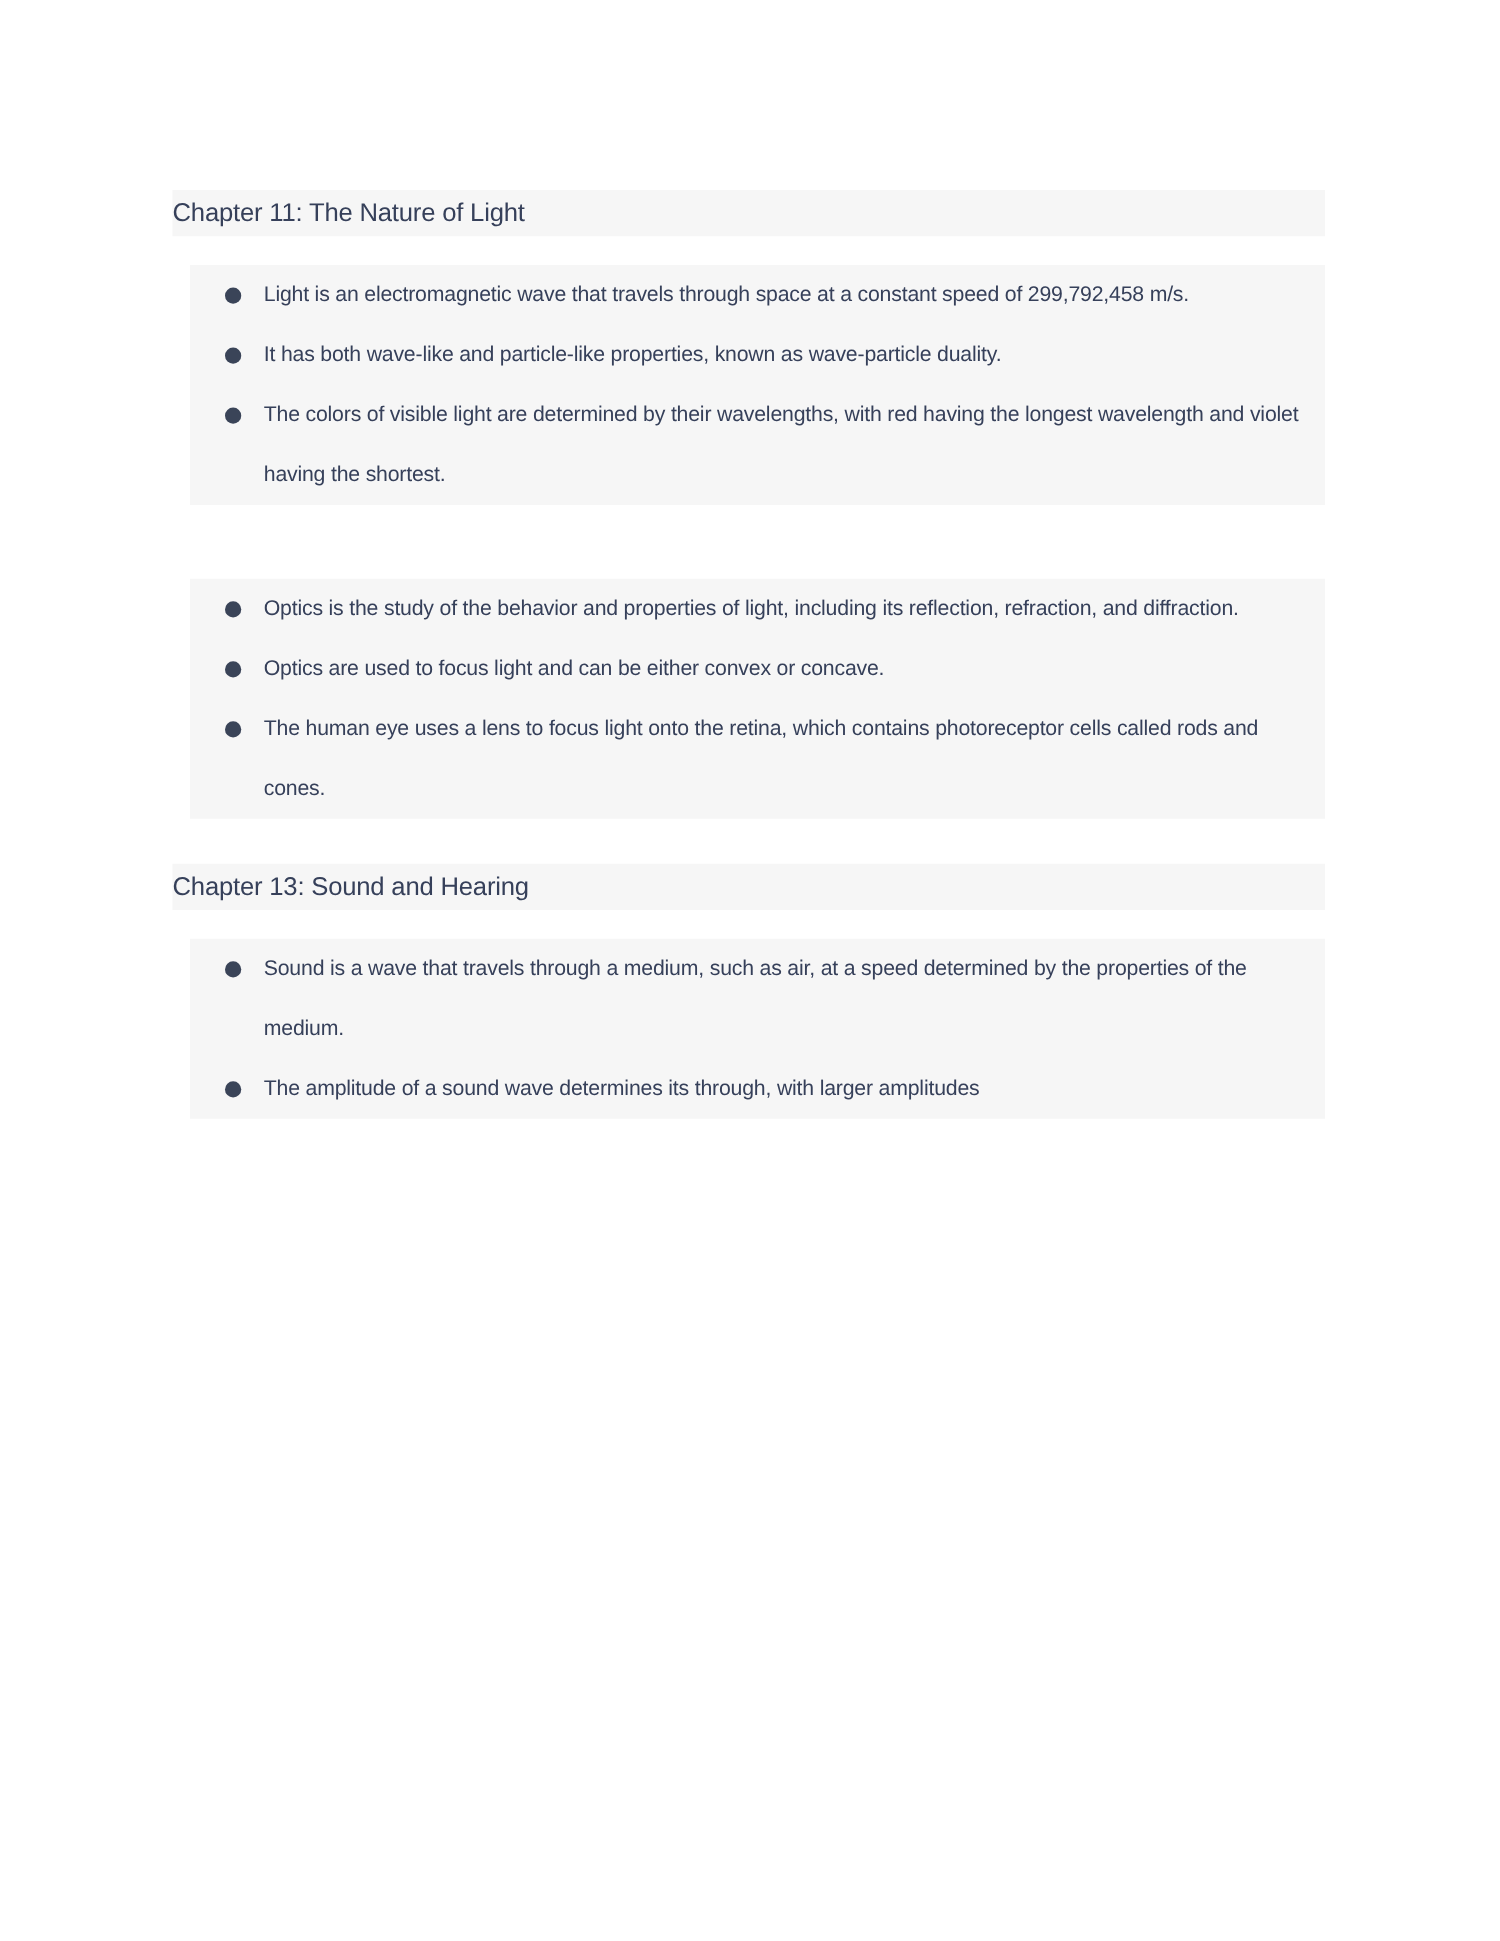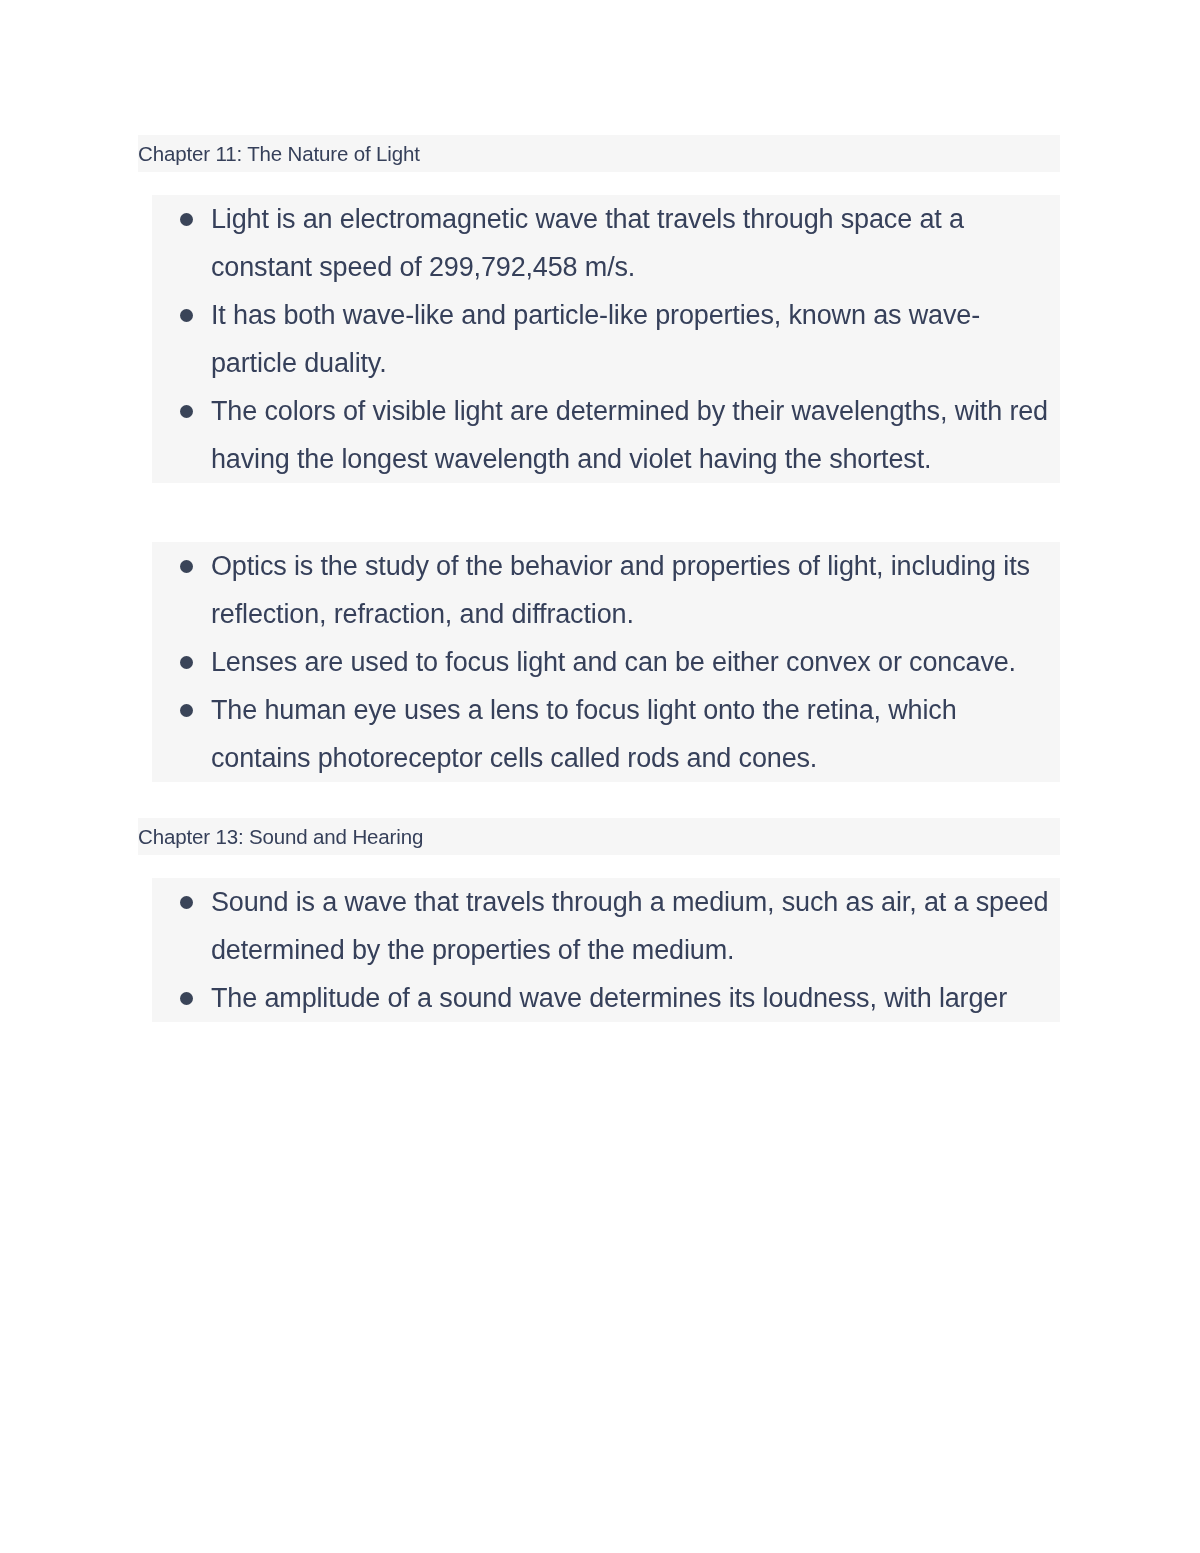--- a/index.html
+++ b/index.html
@@ -20,21 +20,21 @@
     width: 1200px;
     height: 1553px;
     background: #ffffff;
     overflow: hidden;
   }
 
   
   .doc {
     position: absolute;
     left: 0;
-    top: 135px;
+    top: 152px;
     width: 1200px;
   }
 
   .chapter-heading {
     box-sizing: border-box;
     margin: 0;
     margin-left: 138px;
     width: 922px;               
     background: #f6f6f6;
     color: #36405a;
@@ -56,21 +56,21 @@
     padding: 0;
   }
 
   
   .gap-after-heading { height: 23px; }
   .gap-after-list    { height: 36px; }
 
   .bullet-item {
     position: relative;
     color: #36405a;
-    font-size: 27px;
+    font-size: 17px;
     font-weight: 400;
     letter-spacing: -0.15px;
     line-height: 48px;
     padding-left: 59px;         
     padding-right: 8px;
   }
 
   .bullet-dot {
     position: absolute;
     left: 28px;                 
@@ -111,36 +111,36 @@
     <div class="gap-after-list"></div>
 
     <div class="gap-after-heading"></div>
     <ul class="bullet-list">
       <li class="bullet-item">
         <span class="bullet-dot"></span>
         <span class="bullet-text">Optics is the study of the behavior and properties of light, including its reflection, refraction, and diffraction.</span>
       </li>
       <li class="bullet-item">
         <span class="bullet-dot"></span>
-        <span class="bullet-text">Lenses are used to focus light and can be either convex or concave.</span>
+        <span class="bullet-text">Optics are used to focus light and can be either convex or concave.</span>
       </li>
       <li class="bullet-item">
         <span class="bullet-dot"></span>
         <span class="bullet-text">The human eye uses a lens to focus light onto the retina, which contains photoreceptor cells called rods and cones.</span>
       </li>
     </ul>
     <div class="gap-after-list"></div>
 
     <div class="chapter-heading">Chapter 13: Sound and Hearing</div>
     <div class="gap-after-heading"></div>
     <ul class="bullet-list">
       <li class="bullet-item">
         <span class="bullet-dot"></span>
         <span class="bullet-text">Sound is a wave that travels through a medium, such as air, at a speed determined by the properties of the medium.</span>
       </li>
       <li class="bullet-item clipped">
         <span class="bullet-dot"></span>
-        <span class="bullet-text">The amplitude of a sound wave determines its loudness, with larger amplitudes</span>
+        <span class="bullet-text">The amplitude of a sound wave determines its through, with larger amplitudes</span>
       </li>
     </ul>
 
   </div>
 </div>
 
 </body></html>

